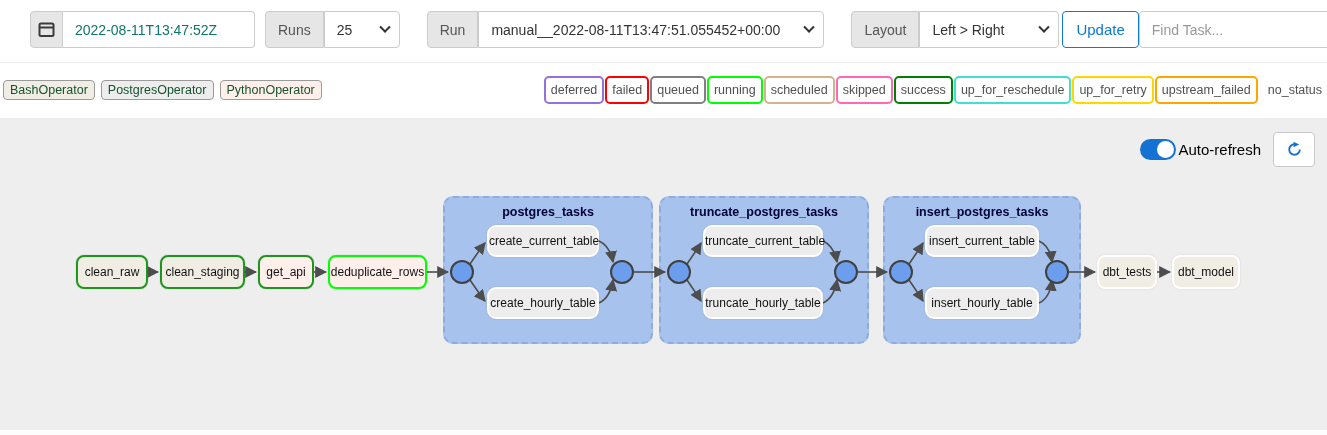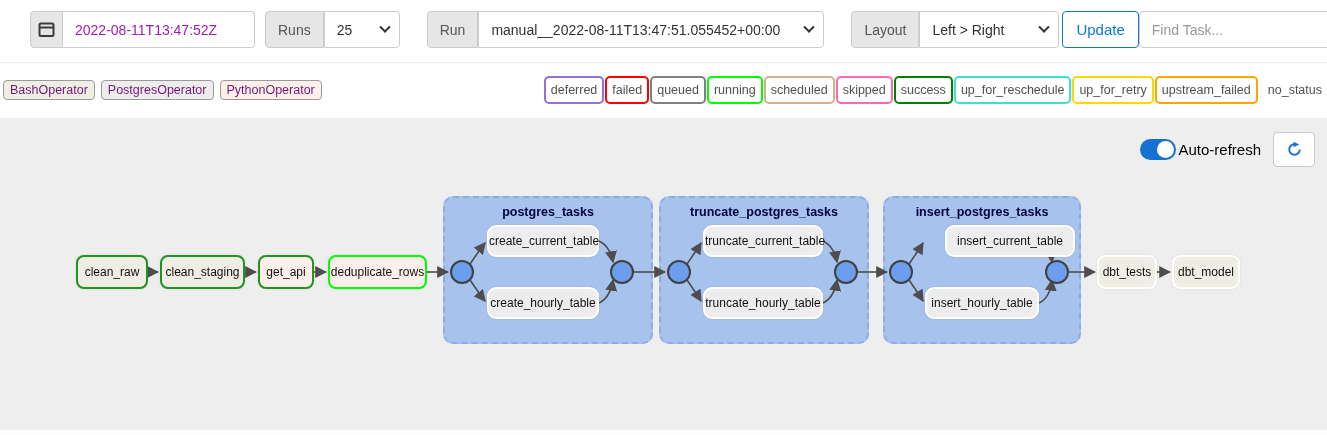--- a/index.html
+++ b/index.html
@@ -9,21 +9,21 @@
   
   .toolbar { position: absolute; top: 11px; left: 30px; right: 22px; height: 37px;
              display: flex; align-items: stretch; }
   .igroup { display: flex; align-items: stretch; }
   .addon { background: #e6e6e6; border: 1px solid #ccc; color: #555; font-size: 14px;
            display: flex; align-items: center; padding: 0 12px;
            border-radius: 4px 0 0 4px; white-space: nowrap; }
   .cal-btn { background: #e6e6e6; border: 1px solid #ccc; border-radius: 4px 0 0 4px;
              width: 33px; display: flex; align-items: center; justify-content: center; cursor: pointer; }
   .date-input { border: 1px solid #ccc; border-left: 0; border-radius: 0 4px 4px 0;
-                width: 192px; padding: 0 12px; font-size: 14px; color: #a21caf;
+                width: 192px; padding: 0 12px; font-size: 14px; color: #0f766e;
                 font-family: "Liberation Sans", sans-serif; outline: none; }
   .select { border: 1px solid #ccc; border-radius: 0 4px 4px 0; background: #fff;
             display: flex; align-items: center; justify-content: space-between;
             font-size: 14px; color: #333; padding: 0 10px 0 12px; cursor: pointer; white-space: nowrap; }
   .chev { width: 8px; height: 8px; border-right: 2px solid #333; border-bottom: 2px solid #333;
           transform: rotate(45deg) translate(-2px,-2px); margin-left: 10px; flex: 0 0 auto; }
   .w-runs { width: 76px; }
   .w-run { width: 346px; }
   .w-layout { width: 140px; }
   .gap10 { margin-left: 10px; }
@@ -34,21 +34,21 @@
   .find-input { margin-left: auto; width: 192px; border: 1px solid #ccc; border-radius: 4px;
                 padding: 0 12px; font-size: 14px; color: #555; outline: none;
                 font-family: "Liberation Sans", sans-serif; }
   .find-input::placeholder { color: #999; }
   .toolbar-divider { position: absolute; top: 62px; left: 0; width: 100%; height: 1px; background: #ececec; }
 
   
   .legend-row { position: absolute; top: 79px; left: 3px; right: 5px; height: 22px;
                 display: flex; align-items: center; }
   .op-badge { border: 1px solid #9a9a9a; border-radius: 4px; padding: 2px 6px;
-              font-size: 12.5px; color: #701a75; margin-right: 6px; white-space: nowrap; }
+              font-size: 12.5px; color: #14532d; margin-right: 6px; white-space: nowrap; }
   .op-bash-bg { background: #f0ede4; }
   .op-postgres-bg { background: #ededed; }
   .op-python-bg { background: #ffefeb; }
   .legend-spacer { flex: 1; }
   .st-badge { border: 2px solid; border-radius: 5px; background: #fff; padding: 5px 5px;
               font-size: 12.5px; color: #51504f; margin-left: 1px; white-space: nowrap; }
   .b-deferred { border-color: #9370DB; }
   .b-failed { border-color: #FF0000; }
   .b-queued { border-color: #808080; }
   .b-running { border-color: #00FF00; }
@@ -233,21 +233,21 @@
     <div class="node f-bash s-success" style="left:160px; top:137px; width:85px;">clean_staging</div>
     <div class="node f-python s-success" style="left:258px; top:137px; width:56px;">get_api</div>
     <div class="node f-python s-running" style="left:328px; top:137px; width:99px;">deduplicate_rows</div>
 
     <div class="node task-node f-postgres s-none" style="left:487px; top:107px; width:112px;">create_current_table</div>
     <div class="node task-node f-postgres s-none" style="left:487px; top:169px; width:112px;">create_hourly_table</div>
 
     <div class="node task-node f-postgres s-none" style="left:703px; top:107px; width:120px;">truncate_current_table</div>
     <div class="node task-node f-postgres s-none" style="left:703px; top:169px; width:120px;">truncate_hourly_table</div>
 
-    <div class="node task-node f-postgres s-none" style="left:925px; top:107px; width:130px;margin-left:20px;">insert_current_table</div>
+    <div class="node task-node f-postgres s-none" style="left:925px; top:107px; width:114px;">insert_current_table</div>
     <div class="node task-node f-postgres s-none" style="left:925px; top:169px; width:114px;">insert_hourly_table</div>
 
     <div class="node f-bash s-none" style="left:1097px; top:137px; width:60px;">dbt_tests</div>
     <div class="node f-bash s-none" style="left:1172px; top:137px; width:68px;">dbt_model</div>
   </div>
 
   <div class="bottom-strip"></div>
 </div>
 
 </body></html>

